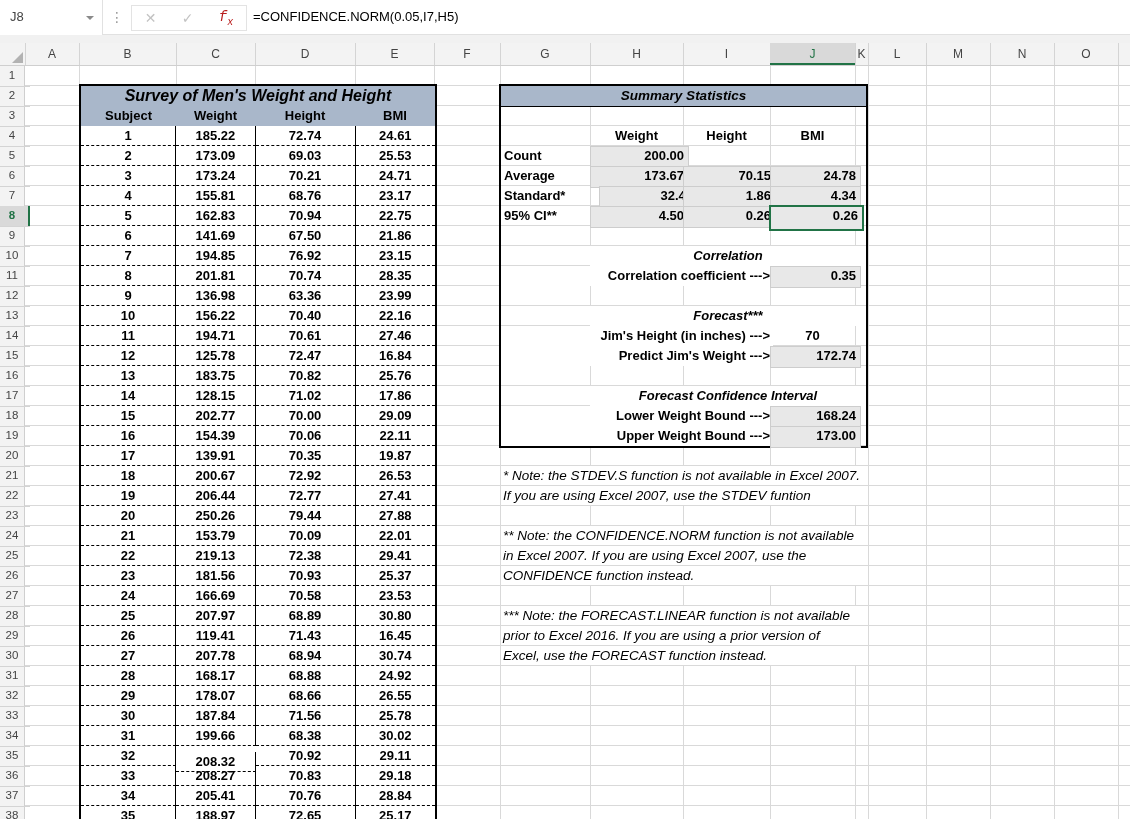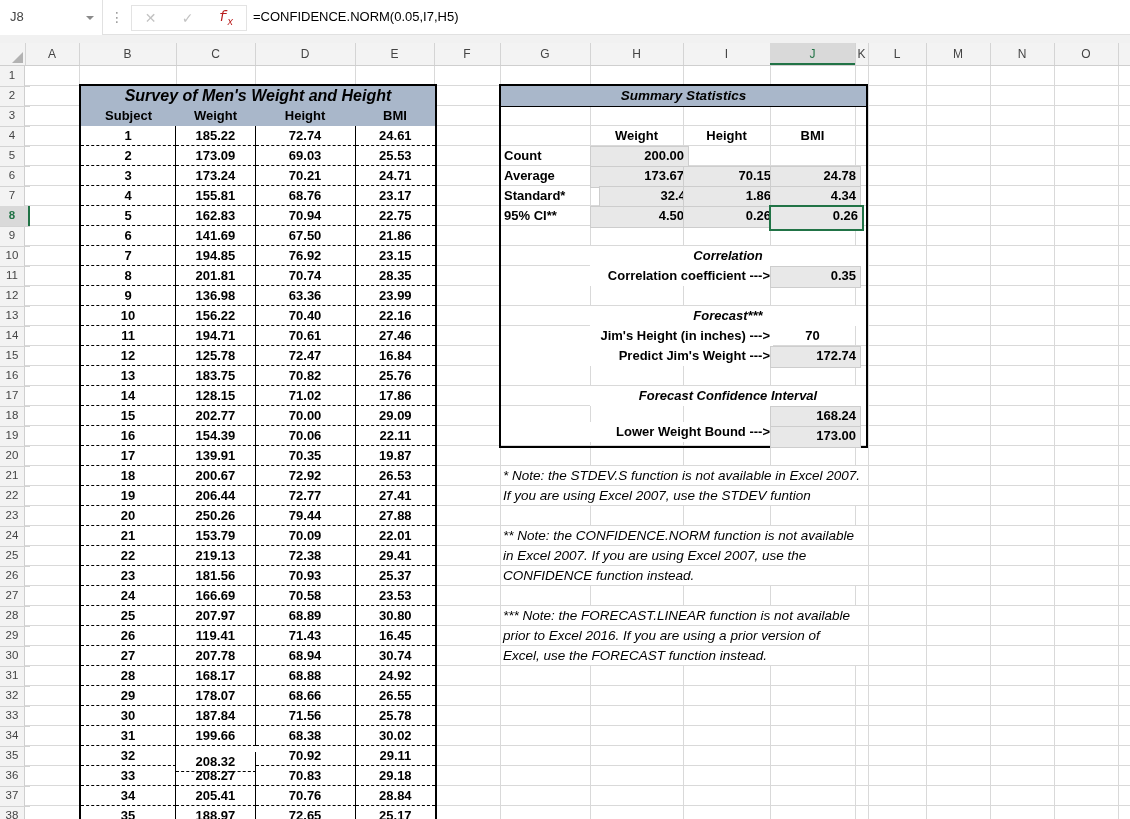--- a/index.html
+++ b/index.html
@@ -427,22 +427,23 @@
       <div class="rb-rlabel" style="left:0;top:180px;width:269px">Correlation coefficient ---&gt;</div>
       <div class="gray-cell" style="left:269px;top:180px;width:85px">0.35</div>
 
       <div class="sec-title" style="top:220px">Forecast***</div>
       <div class="rb-rlabel" style="left:0;top:240px;width:269px">Jim's Height (in inches) ---&gt;</div>
       <div class="plain-cell" style="left:269px;top:240px;width:85px">70</div>
       <div class="rb-rlabel" style="left:0;top:260px;width:269px">Predict Jim's Weight ---&gt;</div>
       <div class="gray-cell" style="left:269px;top:260px;width:85px">172.74</div>
 
       <div class="sec-title" style="top:300px">Forecast Confidence Interval</div>
-      <div class="rb-rlabel" style="left:0;top:336px;width:269px">Lower Weight Bound ---&gt;</div>
+      <div class="rb-rlabel" style="left:0;top:320px;width:269px">Lower Weight Bound ---&gt;</div>
       <div class="gray-cell" style="left:269px;top:320px;width:85px">168.24</div>
+      <div class="rb-rlabel" style="left:0;top:340px;width:269px">Upper Weight Bound ---&gt;</div>
       <div class="gray-cell" style="left:269px;top:340px;width:85px">173.00</div>
 
       <div id="sel-cell">0.26</div>
     </div>
 
     <div id="notes">
         <div class="note-block" style="top: 400px; height: 40px;">
           <div class="note-line">* Note: the STDEV.S function is not available in Excel 2007.</div>
           <div class="note-line">If you are using Excel 2007, use the STDEV funtion</div>
         </div>

